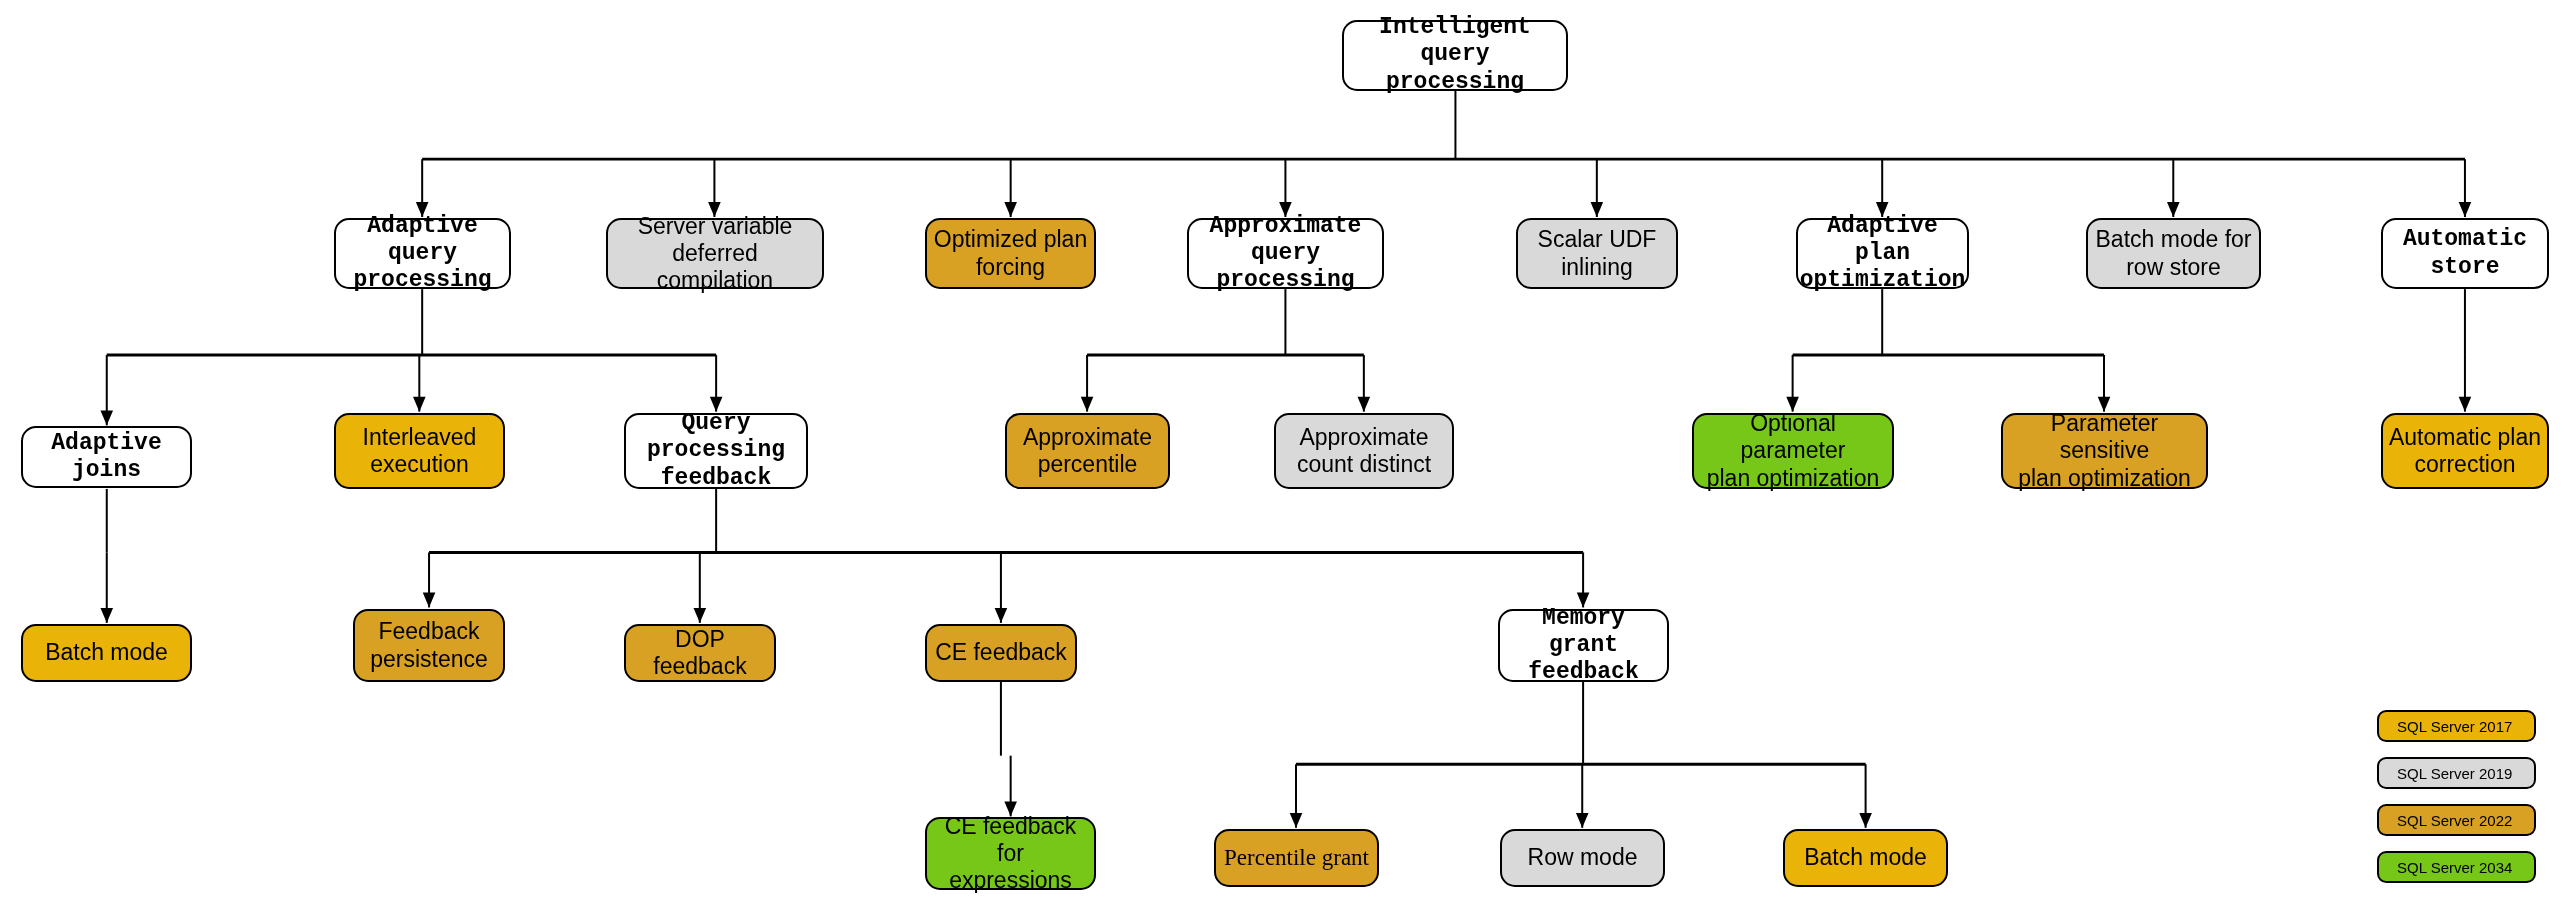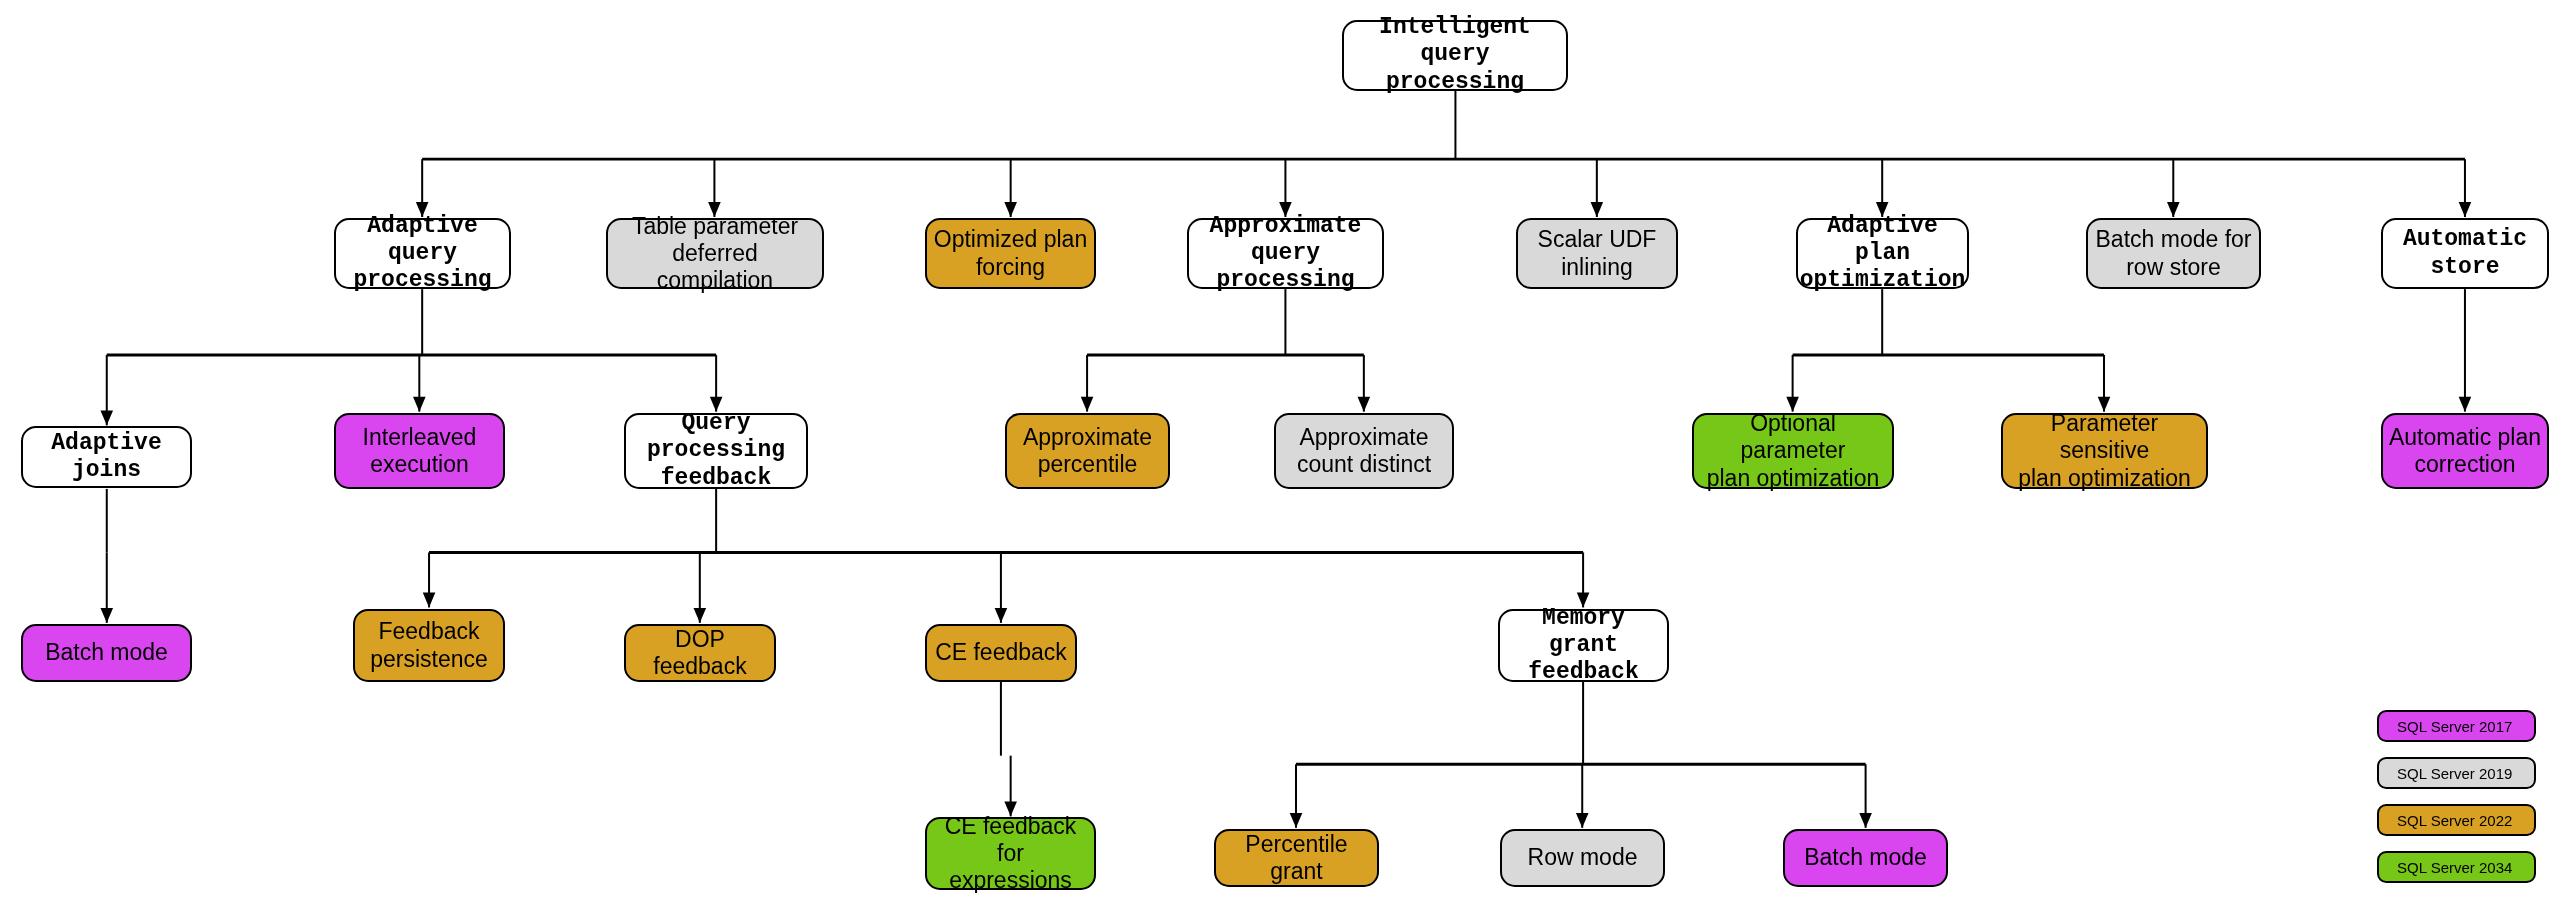--- a/index.html
+++ b/index.html
@@ -34,21 +34,21 @@
     color: #000000;
     font-size: 23px;
     line-height: 1.18;
     padding: 2.3px 5.7px;
     white-space: pre-line;
   }
   .node.bold { font-weight: bold; }
   .fill-white { background: #ffffff; font-family: Liberation Mono, monospace; }
   .fill-gray  { background: #d9d9d9; }
   .fill-gold  { background: #d9a123; }
-  .fill-blue  { background: #d946ef; }
+  .fill-blue  { background: #eab308; }
   .fill-green { background: #76c717; }
 
   .legend-item {
     position: absolute;
     box-sizing: border-box;
     border: 2.3px solid #000000;
     border-radius: 9.2px;
     display: flex;
     align-items: center;
     justify-content: flex-start;
@@ -127,21 +127,21 @@
       <line x1="2764" y1="1335" x2="2764" y2="1446" stroke="#000000" stroke-width="3.5"></line>
       <polygon points="2753,1420 2775,1420 2764,1446" fill="#000000"></polygon>
       <line x1="3259" y1="1335" x2="3259" y2="1446" stroke="#000000" stroke-width="3.5"></line>
       <polygon points="3248,1420 3270,1420 3259,1446" fill="#000000"></polygon>
     </svg>
   <div id="node-layer">
       <div class="node fill-white bold" style="left: 1342px; top: 19.5px; width: 226px; height: 71px;">Intelligent query
 processing</div>
       <div class="node fill-white bold" style="left: 334px; top: 218px; width: 177px; height: 71px;">Adaptive query
 processing</div>
-      <div class="node fill-gray" style="left: 606px; top: 218px; width: 218px; height: 71px;">Table parameter
+      <div class="node fill-gray" style="left: 606px; top: 218px; width: 218px; height: 71px;">Server variable
 deferred compilation</div>
       <div class="node fill-gold" style="left: 925px; top: 218px; width: 171px; height: 71px;">Optimized plan
 forcing</div>
       <div class="node fill-white bold" style="left: 1187px; top: 218px; width: 197px; height: 71px;">Approximate
 query processing</div>
       <div class="node fill-gray" style="left: 1516px; top: 218px; width: 162px; height: 71px;">Scalar UDF
 inlining</div>
       <div class="node fill-white bold" style="left: 1796px; top: 218px; width: 173px; height: 71px;">Adaptive plan
 optimization</div>
       <div class="node fill-gray" style="left: 2086px; top: 218px; width: 175px; height: 71px;">Batch mode for
@@ -165,21 +165,21 @@
 correction</div>
       <div class="node fill-blue" style="left: 21px; top: 624px; width: 171px; height: 58px;">Batch mode</div>
       <div class="node fill-gold" style="left: 353px; top: 609px; width: 152px; height: 73px;">Feedback
 persistence</div>
       <div class="node fill-gold" style="left: 624px; top: 624px; width: 152px; height: 58px;">DOP feedback</div>
       <div class="node fill-gold" style="left: 925px; top: 624px; width: 152px; height: 58px;">CE feedback</div>
       <div class="node fill-white bold" style="left: 1498px; top: 609px; width: 171px; height: 73px;">Memory grant
 feedback</div>
       <div class="node fill-green" style="left: 925px; top: 817px; width: 171px; height: 73px;">CE feedback for
 expressions</div>
-      <div class="node fill-gold" style="left: 1214px; top: 829px; width: 165px; height: 58px;">Percentile grant</div>
+      <div class="node fill-gold" style="left: 1214px; top: 829px; width: 165px; height: 58px; font-family: Liberation Serif, serif;">Percentile grant</div>
       <div class="node fill-gray" style="left: 1500px; top: 829px; width: 165px; height: 58px;">Row mode</div>
       <div class="node fill-blue" style="left: 1783px; top: 829px; width: 165px; height: 58px;">Batch mode</div>
     </div>
   <div id="legend-layer">
       <div class="legend-item fill-blue" style="left: 2377px; top: 710px; width: 159px; height: 32px;">SQL Server 2017</div>
       <div class="legend-item fill-gray" style="left: 2377px; top: 757px; width: 159px; height: 32px;">SQL Server 2019</div>
       <div class="legend-item fill-gold" style="left: 2377px; top: 804px; width: 159px; height: 32px;">SQL Server 2022</div>
       <div class="legend-item fill-green" style="left: 2377px; top: 851px; width: 159px; height: 32px;">SQL Server 2034</div>
     </div>
 </div>

